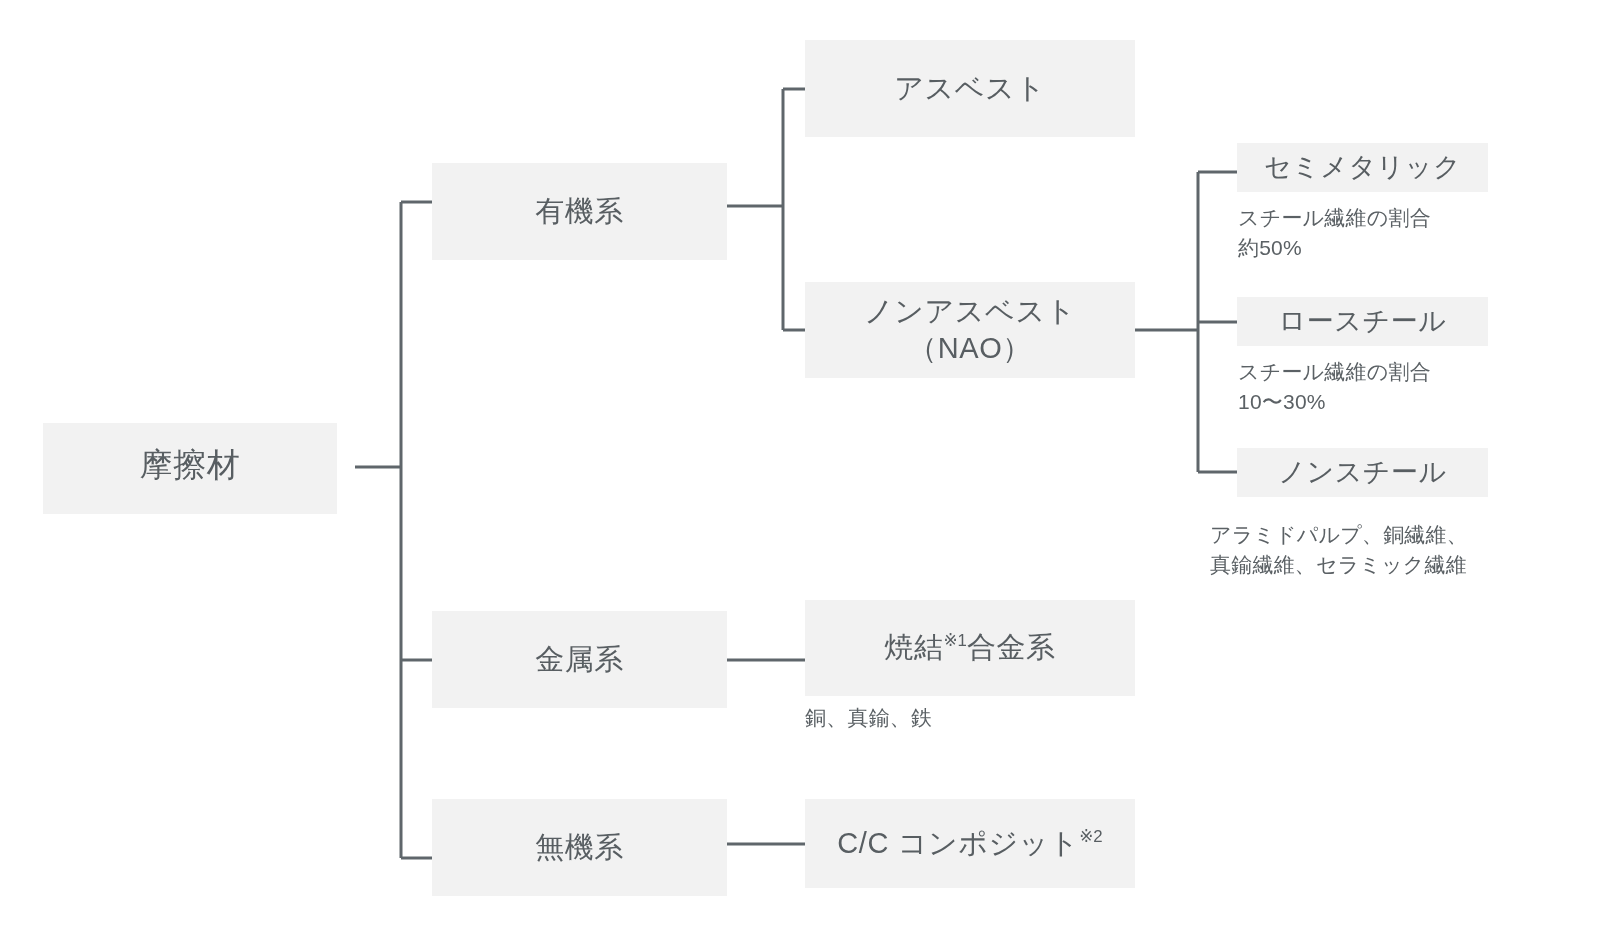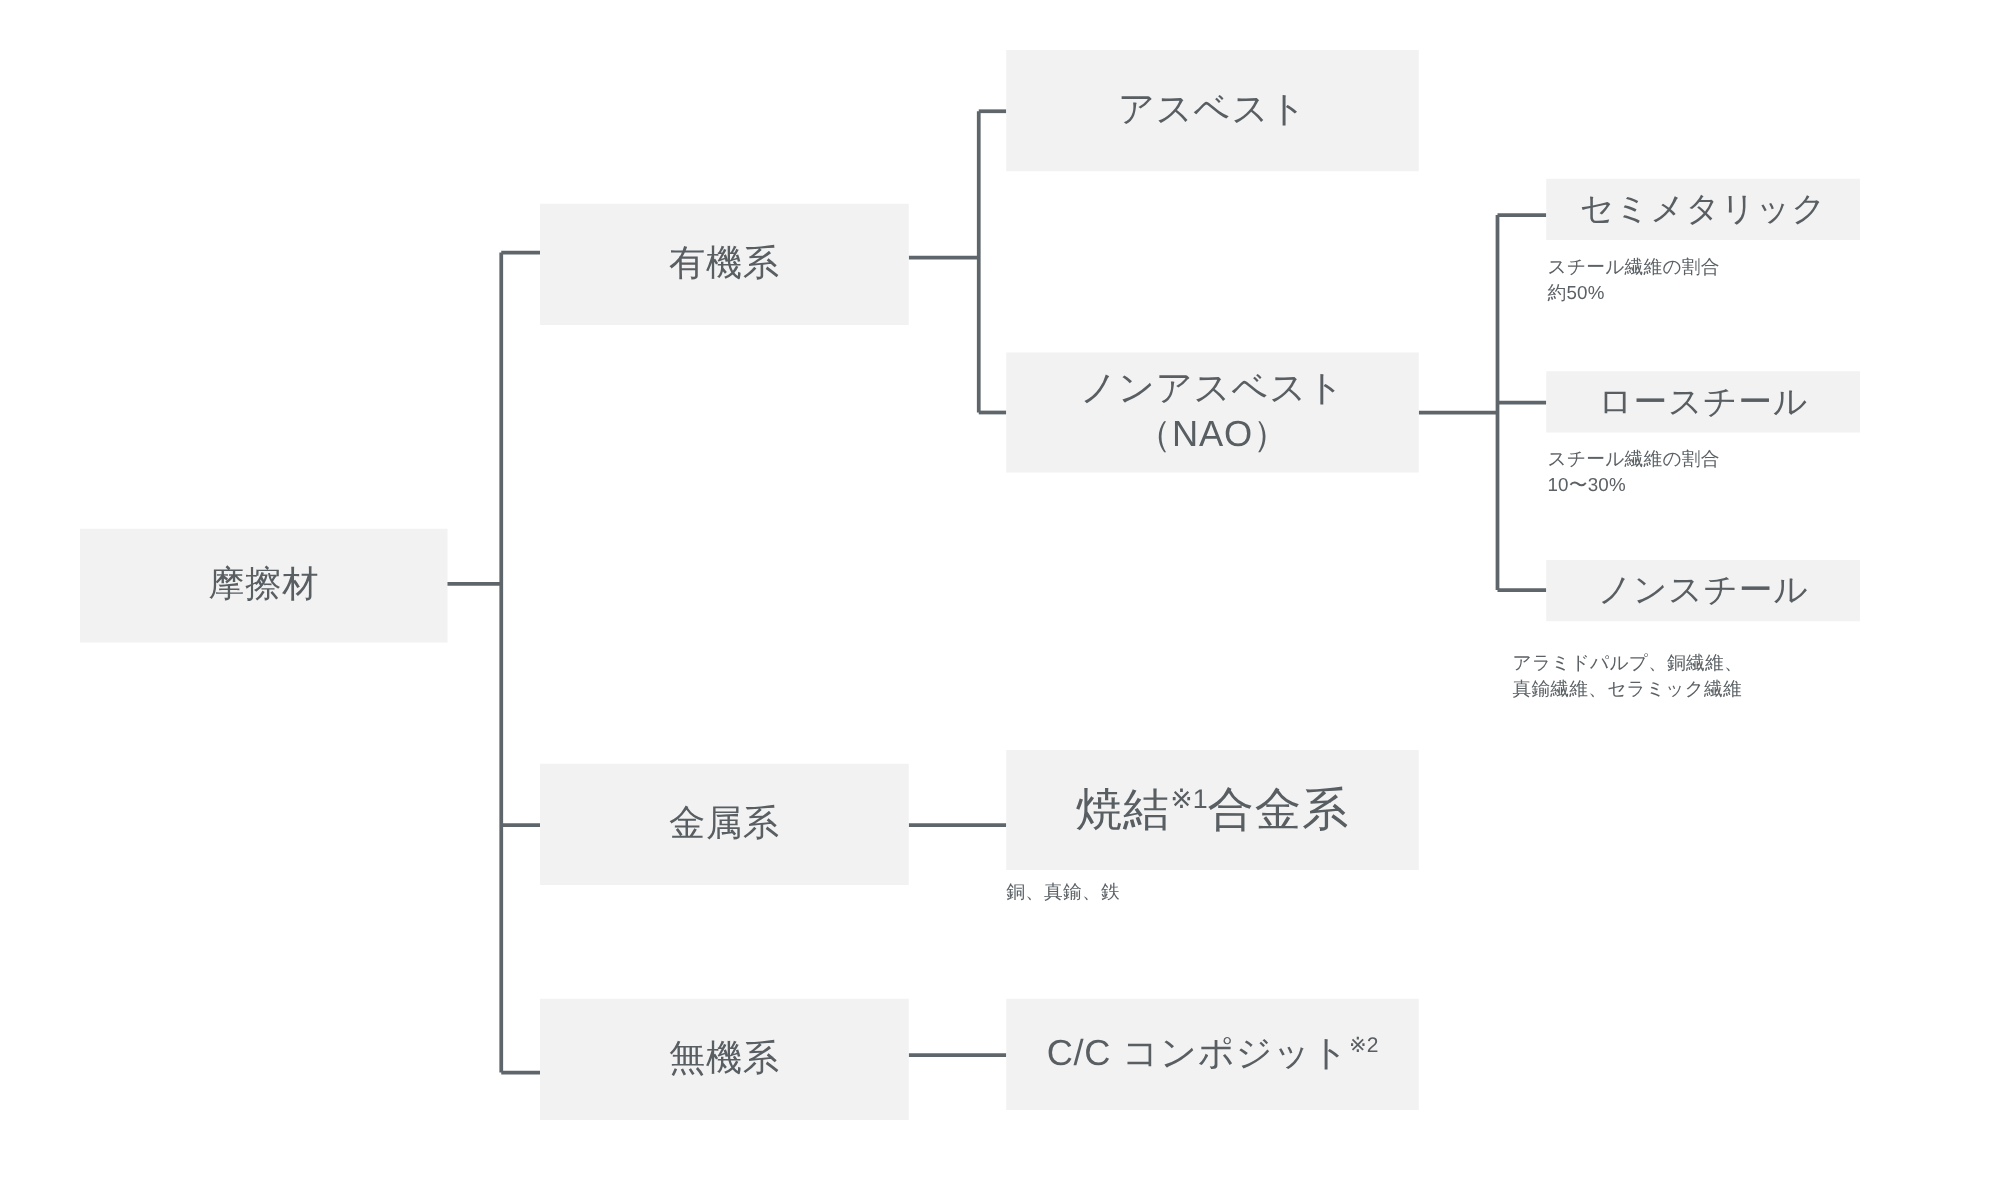--- a/index.html
+++ b/index.html
@@ -38,39 +38,39 @@
     line-height: 1.28;
     letter-spacing: 0.02em;
   }
   .node .label {
     display: block;
     white-space: pre-line;
   }
   .caption {
     position: absolute;
     color: #5b6165;
-    font-size: 15px;
+    font-size: 21px;
     line-height: 1.42;
     letter-spacing: 0.01em;
     white-space: pre-line;
     box-sizing: border-box;
   }
   .caption.center {
     text-align: left;
   }
 
   
-  #node-root      { left: 64px;   top: 423px; width: 294px; height: 91px;  font-size: 29px; }
+  #node-root      { left: 43px;   top: 423px; width: 294px; height: 91px;  font-size: 33px; font-family: Liberation Mono, monospace; }
   #node-organic   { left: 432px;  top: 163px; width: 295px; height: 97px;  font-size: 29px; }
   #node-metal     { left: 432px;  top: 611px; width: 295px; height: 97px;  font-size: 29px; }
   #node-inorganic { left: 432px;  top: 799px; width: 295px; height: 97px;  font-size: 29px; }
 
   #node-asbestos  { left: 805px;  top: 40px;  width: 330px; height: 97px;  font-size: 29px; }
   #node-nao       { left: 805px;  top: 282px; width: 330px; height: 96px;  font-size: 29px; }
-  #node-sintered  { left: 805px;  top: 600px; width: 330px; height: 96px;  font-size: 37px; }
+  #node-sintered  { left: 805px;  top: 600px; width: 330px; height: 96px;  font-size: 29px; }
   #node-cc        { left: 805px;  top: 799px; width: 330px; height: 89px;  font-size: 29px; }
 
   #node-semi      { left: 1237px; top: 143px; width: 251px; height: 49px;  font-size: 27px; }
   #node-low       { left: 1237px; top: 297px; width: 251px; height: 49px;  font-size: 27px; }
   #node-non       { left: 1237px; top: 448px; width: 251px; height: 49px;  font-size: 27px; align-items: center; }
 
   
   #cap-semi { left: 1238px; top: 203px; width: 270px; }
   #cap-low  { left: 1238px; top: 357px; width: 270px; }
   #cap-non  { left: 1210px; top: 508px; width: 320px; margin-top: 12px; }

